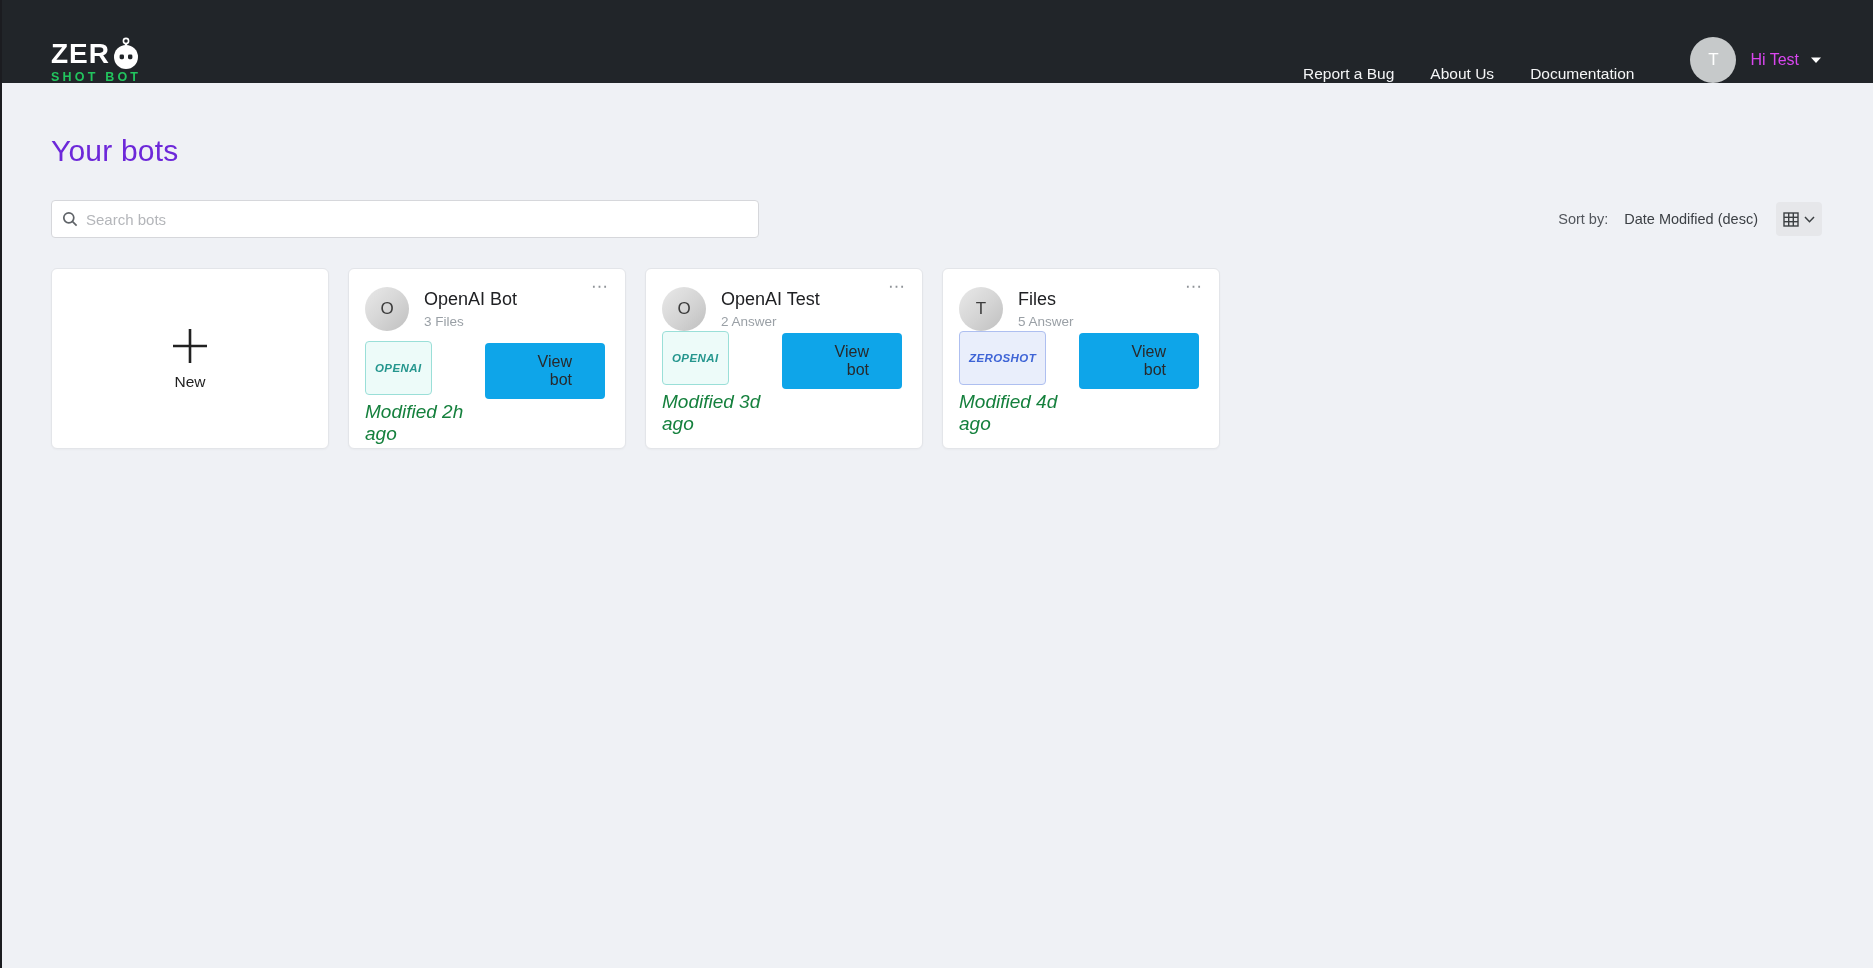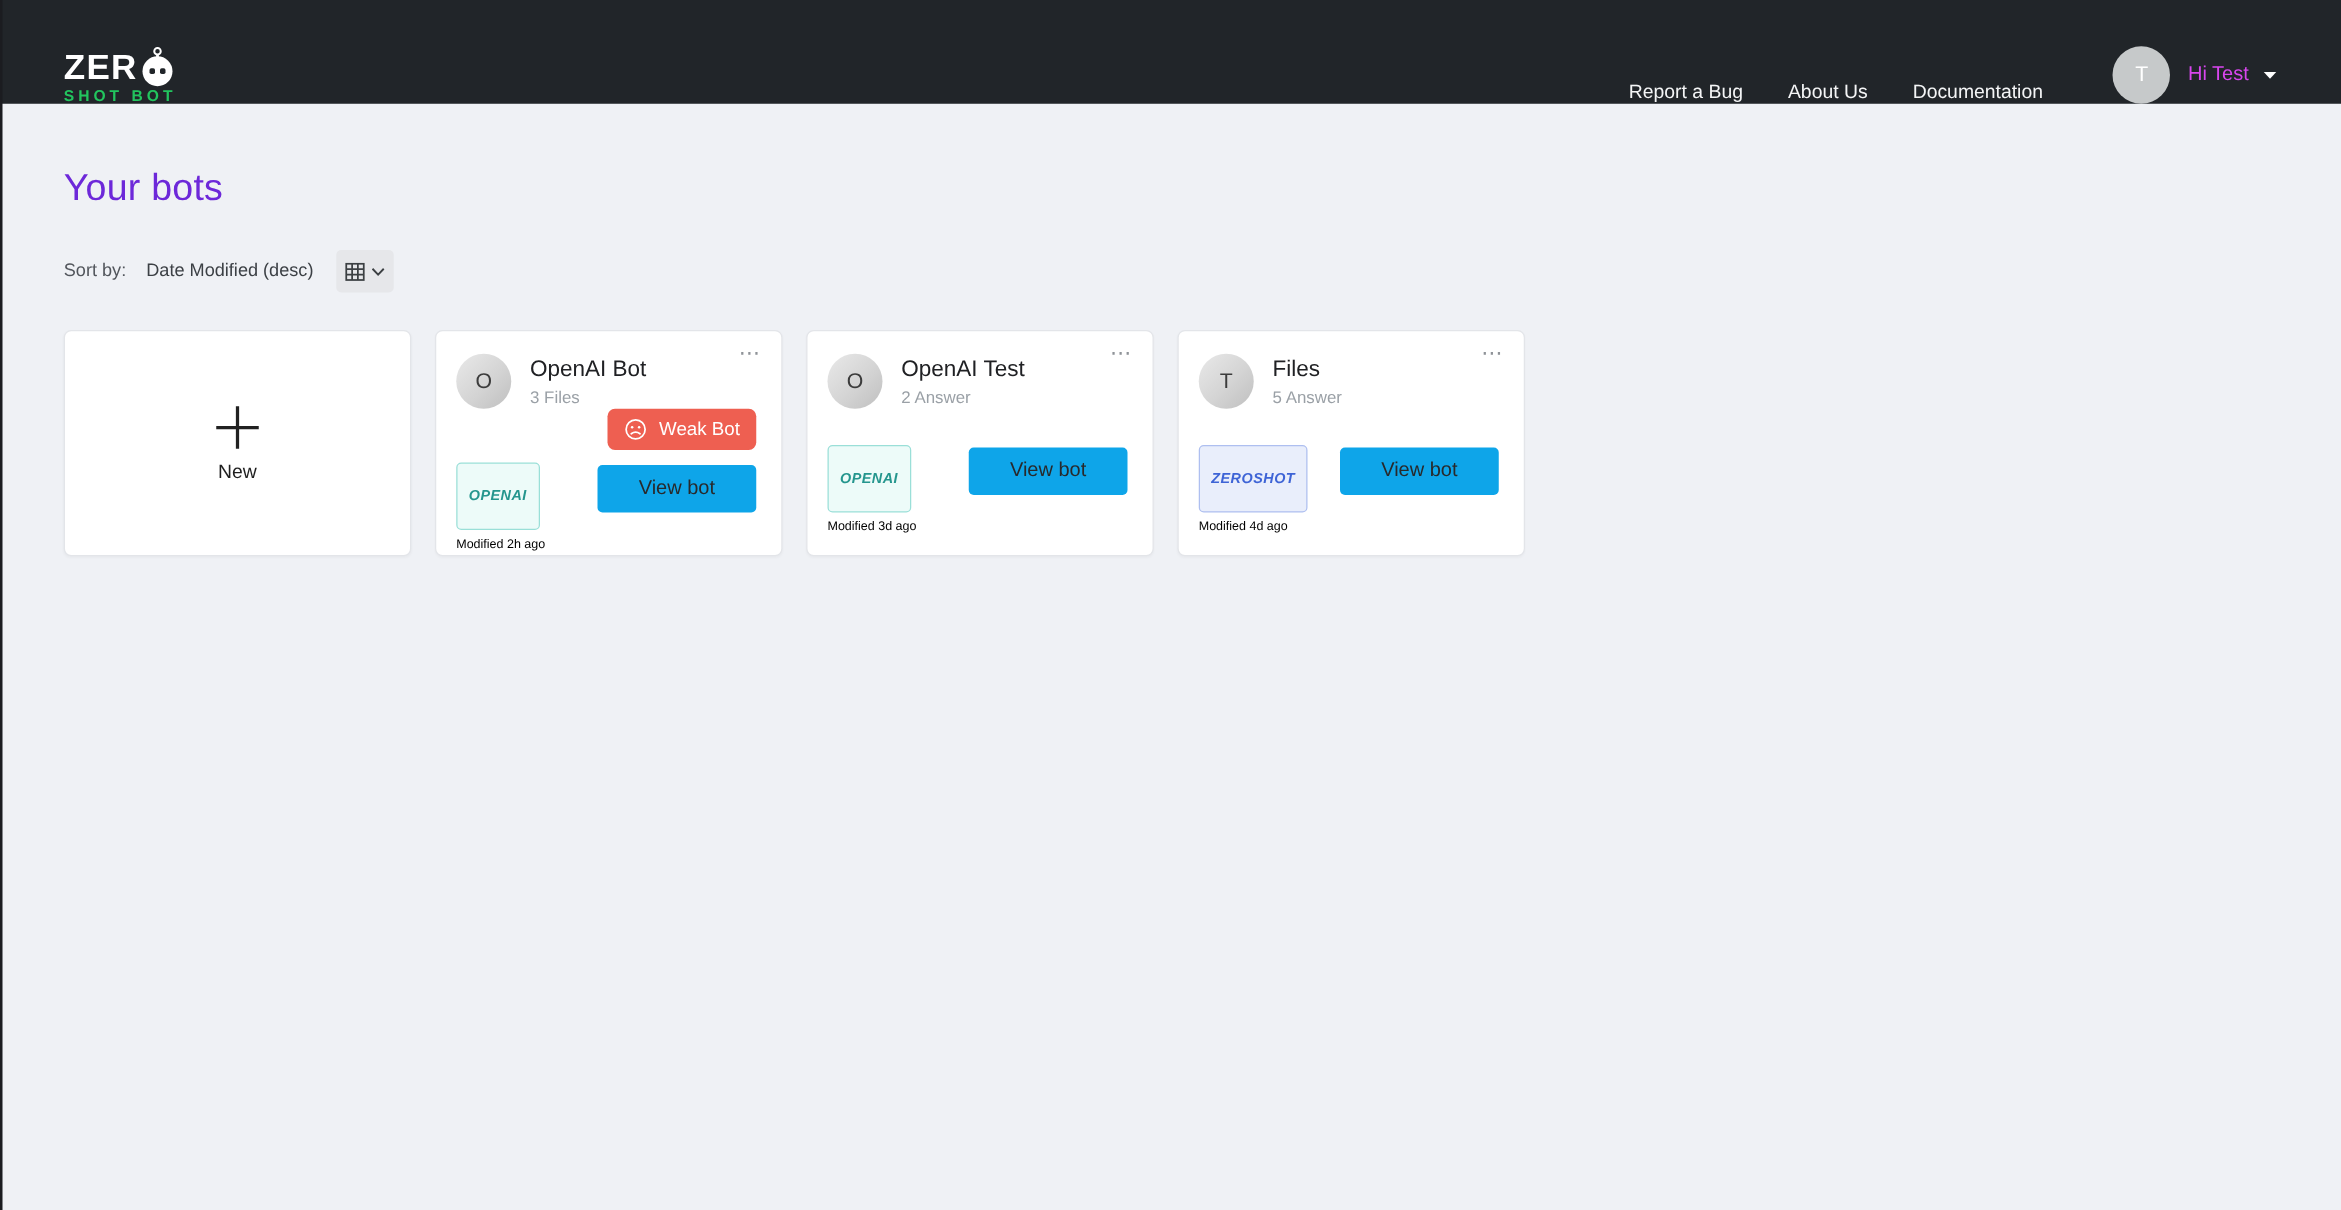--- a/index.html
+++ b/index.html
@@ -91,21 +91,21 @@
 
   .card-foot { display: flex; justify-content: space-between; align-items: flex-start; }
   .card-foot.auto { margin-top: auto; }
   .card-foot.after-badge { margin-top: 10px; }
   .tag {
     display: inline-block; font-size: 11.5px; font-weight: 600; font-style: italic;
     padding: 20px 9px; border-radius: 4px; letter-spacing: 0.4px;
   }
   .tag-openai { color: #25968e; background: #edfbf9; border: 1px solid #9adfd8; }
   .tag-zeroshot { color: #3e64d6; background: #e9eefb; border: 1px solid #aebff0; }
-  .modified { font-size: 10px; color: #000000; margin-top: 6px; }
+  .modified { font-size: 19px; font-style: italic; color: #15803d; margin-top: 6px; }
   .view-btn {
     background: #0ea5e9; border: none; border-radius: 4px;
     font-family: "Liberation Sans", sans-serif;
     font-size: 16px; color: #28292b; padding: 10px 33px; cursor: pointer; margin-top: 2px; text-align: right;
   }
 </style>
 </head>
 <body>
 
 <header class="topbar">
@@ -137,20 +137,29 @@
           <path d="M1 1.5 L6 7 L11 1.5 Z" fill="#fff"></path>
         </svg>
     </span>
   </div>
 </header>
 
 <main class="main">
   <h1 class="page-title">Your bots</h1>
 
   <div class="toolbar">
+    <div class="search-wrap">
+      <span class="search-icon">
+        <svg width="16" height="16" viewBox="0 0 16 16" fill="none" stroke="#5f6368" stroke-width="1.7">
+          <circle cx="6.8" cy="6.8" r="5"></circle>
+            <line x1="10.6" y1="10.6" x2="14.6" y2="14.6"></line>
+        </svg>
+      </span>
+      <input class="search-input" type="text" placeholder="Search bots" style="">
+    </div>
 
     <div class="sort-area">
       <span class="sort-label">Sort by:</span>
       <span class="sort-value">Date Modified (desc)</span>
       <button class="view-toggle">
         <svg width="16" height="15" viewBox="0 0 16 15" fill="none" stroke="#3c4043" stroke-width="1.4">
           <rect x="1" y="1" width="14" height="13"></rect>
           <line x1="1" y1="5.3" x2="15" y2="5.3"></line>
             <line x1="1" y1="9.7" x2="15" y2="9.7"></line>
           <line x1="5.7" y1="1" x2="5.7" y2="14"></line>
@@ -175,31 +184,20 @@
 
     <div class="card bot-card">
       <span class="more-dots">⋯</span>
       <div class="card-head">
         <div class="bot-avatar">O</div>
         <div>
           <div class="bot-title">OpenAI Bot</div>
           <div class="bot-meta">3 Files</div>
         </div>
       </div>
-      <div class="badge-row">
-        <span class="weak-badge">
-          <svg width="19" height="19" viewBox="0 0 19 19" fill="none" stroke="#fff" stroke-width="1.4">
-            <circle cx="9.5" cy="9.5" r="7.6"></circle>
-            <circle cx="6.7" cy="7.8" r="1" fill="#fff" stroke="none"></circle>
-            <circle cx="12.3" cy="7.8" r="1" fill="#fff" stroke="none"></circle>
-            <path d="M6 13 Q9.5 10.4 13 13" stroke-linecap="round"></path>
-          </svg>
-          <span>Weak Bot</span>
-        </span>
-      </div>
       <div class="card-foot after-badge">
         <div>
           <span class="tag tag-openai">OPENAI</span>
           <div class="modified">Modified 2h ago</div>
         </div>
         <button class="view-btn">View bot</button>
       </div>
     </div>
 
     <div class="card bot-card">

